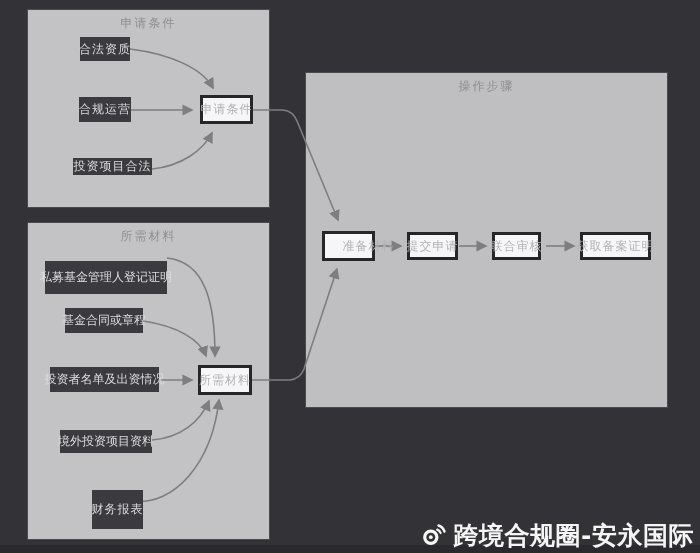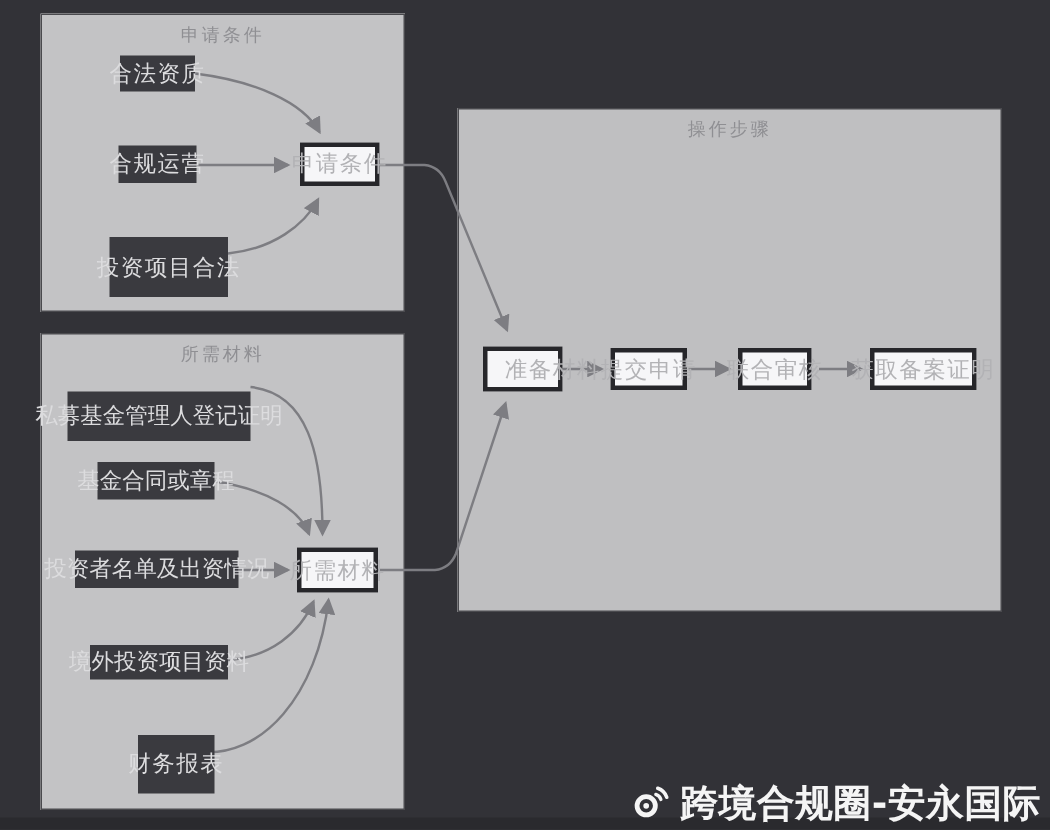--- a/index.html
+++ b/index.html
@@ -24,21 +24,21 @@
     letter-spacing: 2px;
     color: #8f8f93;
   }
   #panel-conditions { left: 27px; top: 9px;  width: 243px; height: 199px; }
   #panel-materials  { left: 27px; top: 222px; width: 243px; height: 318px; }
   #panel-steps      { left: 305px; top: 72px; width: 363px; height: 336px; background:#bfbfc1; }
 
   .node {
     position: absolute;
     display: flex; align-items: center; justify-content: center;
-    font-size: 15px;
+    font-size: 12px;
     letter-spacing: 1px;
     white-space: nowrap;
     z-index: 3;
   }
   .node-dark {
     background: #3a3a3f;
     color: #dcdcde;
   }
   .node-light {
     background: #f6f6f8;
@@ -110,21 +110,21 @@
     <path d="M252,380 L290,380 Q300,379 304,369 L337,269" marker-end="url(#arrow)"></path>
 
     <path d="M375,246 L401,246" marker-end="url(#arrow)"></path>
     <path d="M459,246 L486,246" marker-end="url(#arrow)"></path>
     <path d="M546,246 L574,246" marker-end="url(#arrow)"></path>
   </g>
 </svg>
 
 <div class="node node-dark" style="left:80px; top:37px; width:50px; height:24px;">合法资质</div>
 <div class="node node-dark" style="left:79px; top:97px; width:52px; height:25px;">合规运营</div>
-<div class="node node-dark" style="left:73px; top:158px; width:79px; height:40px;">投资项目合法</div>
+<div class="node node-dark" style="left:73px; top:158px; width:79px; height:17px;">投资项目合法</div>
 <div class="node node-light" style="left:200px; top:95px; width:53px; height:29px;">申请条件</div>
 
 <div class="node node-dark" style="left:45px; top:261px; width:122px; height:33px; letter-spacing:0;">私募基金管理人登记证明</div>
 <div class="node node-dark" style="left:65px; top:308px; width:78px; height:25px; letter-spacing:0;">基金合同或章程</div>
 <div class="node node-dark" style="left:50px; top:367px; width:109px; height:25px; letter-spacing:0;">投资者名单及出资情况</div>
 <div class="node node-dark" style="left:60px; top:430px; width:92px; height:23px; letter-spacing:0;text-align:center;">境外投资项目资料</div>
 <div class="node node-dark" style="left:92px; top:490px; width:51px; height:39px;">财务报表</div>
 <div class="node node-light" style="left:198px; top:365px; width:54px; height:30px;">所需材料</div>
 
 <div class="node node-light" style="left:322px; top:231px; width:53px; height:30px;padding-left:40px;">准备材料</div>

